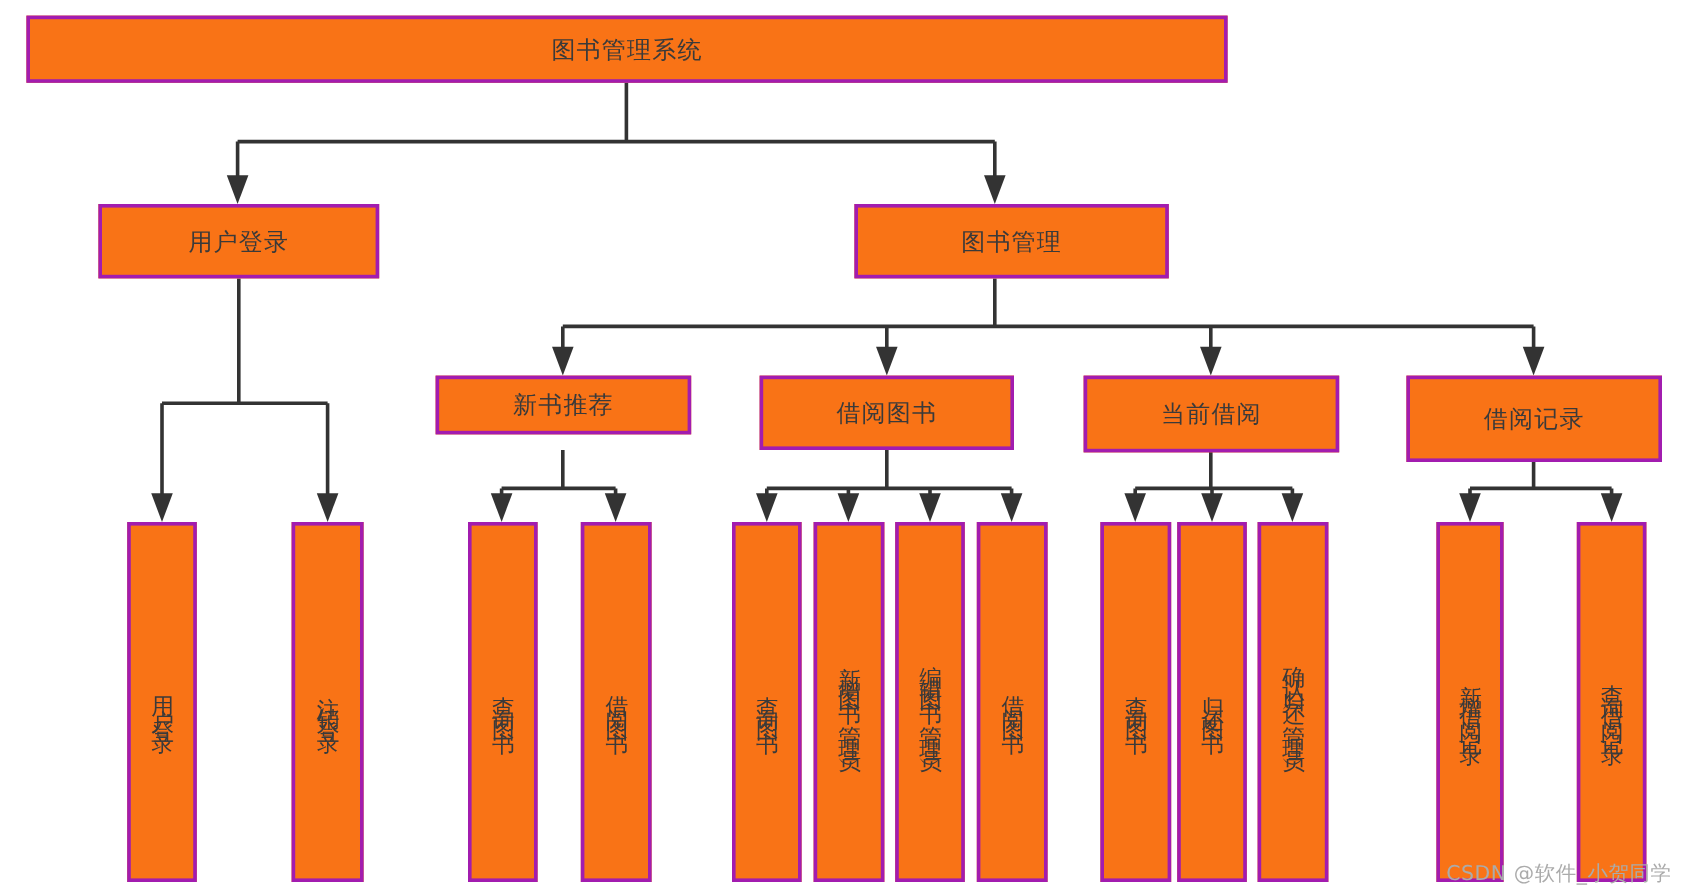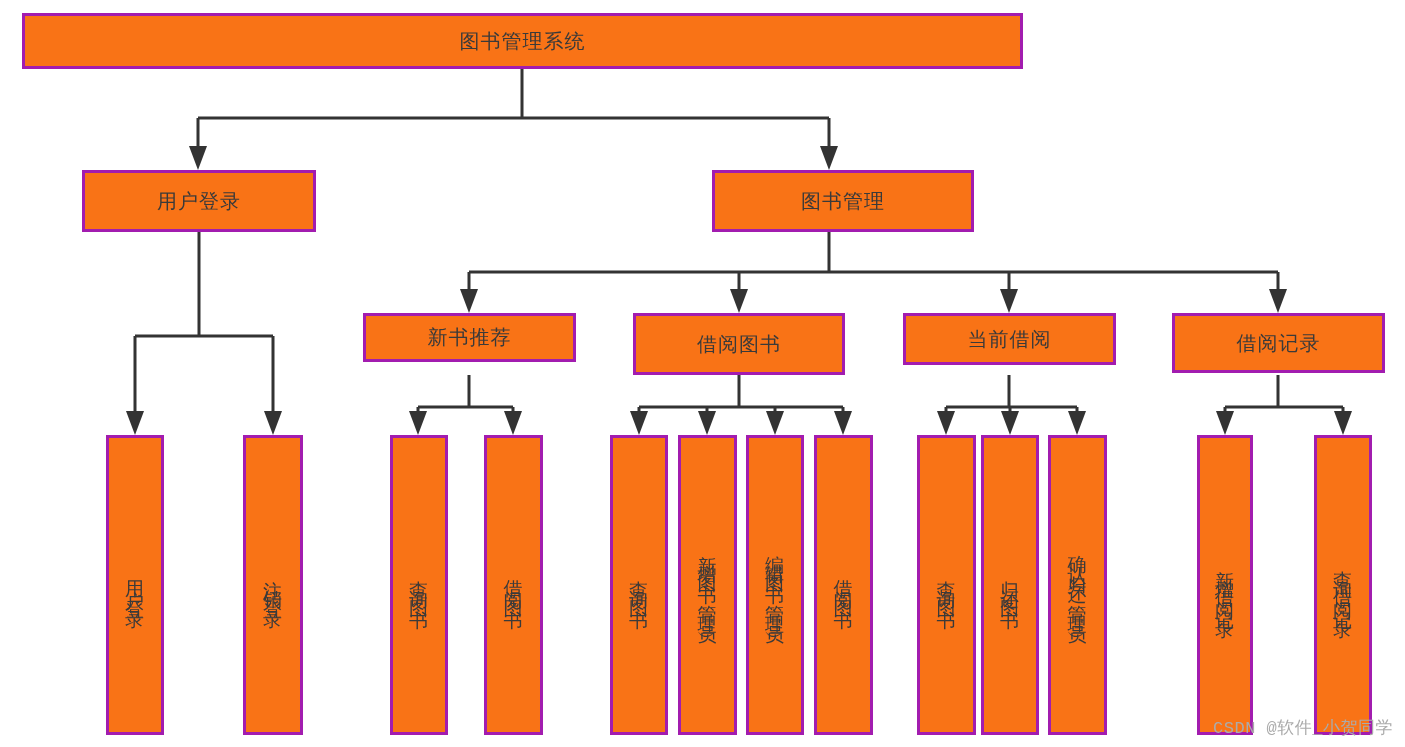--- a/index.html
+++ b/index.html
@@ -18,21 +18,21 @@
   }
   .node.h span{
     font-size:20px;letter-spacing:1px;white-space:nowrap;
   }
   .node.v span{
     writing-mode:vertical-rl;text-orientation:mixed;
     font-size:19px;letter-spacing:10px;line-height:1;white-space:nowrap;
   }
   .watermark{
     position:absolute;top:716px;right:12px;z-index:2;
-    font-size:17px;color:#ababab;letter-spacing:.5px;white-space:nowrap;font-family:Liberation Mono, monospace;
+    font-size:17px;color:#ababab;letter-spacing:.5px;white-space:nowrap;
   }
 </style>
 </head>
 <body>
 
 <div class="canvas">
 
   <svg class="wires" width="1405" height="747" viewBox="0 0 1405 747">
     <path fill="none" stroke="#333333" stroke-width="3" d="
       M522 69 V118 M198 118 H829 M198 118 V152 M829 118 V152
@@ -75,24 +75,24 @@
   <div class="node h" style="left:712px;top:170px;width:262px;height:62px">
     <span>图书管理</span>
   </div>
 
   <div class="node h" style="left:363px;top:313px;width:213px;height:49px">
     <span>新书推荐</span>
   </div>
   <div class="node h" style="left:633px;top:313px;width:212px;height:62px">
     <span>借阅图书</span>
   </div>
-  <div class="node h" style="left:903px;top:313px;width:213px;height:52px">
+  <div class="node h" style="left:903px;top:313px;width:213px;height:64px">
     <span>当前借阅</span>
   </div>
-  <div class="node h" style="left:1172px;top:313px;width:213px;height:60px">
+  <div class="node h" style="left:1172px;top:313px;width:213px;height:72px">
     <span>借阅记录</span>
   </div>
 
   <div class="node v" style="left:106px;top:435px;width:58px;height:300px">
     <span>用户登录</span>
   </div>
   <div class="node v" style="left:243px;top:435px;width:60px;height:300px">
     <span>注销登录</span>
   </div>
 

